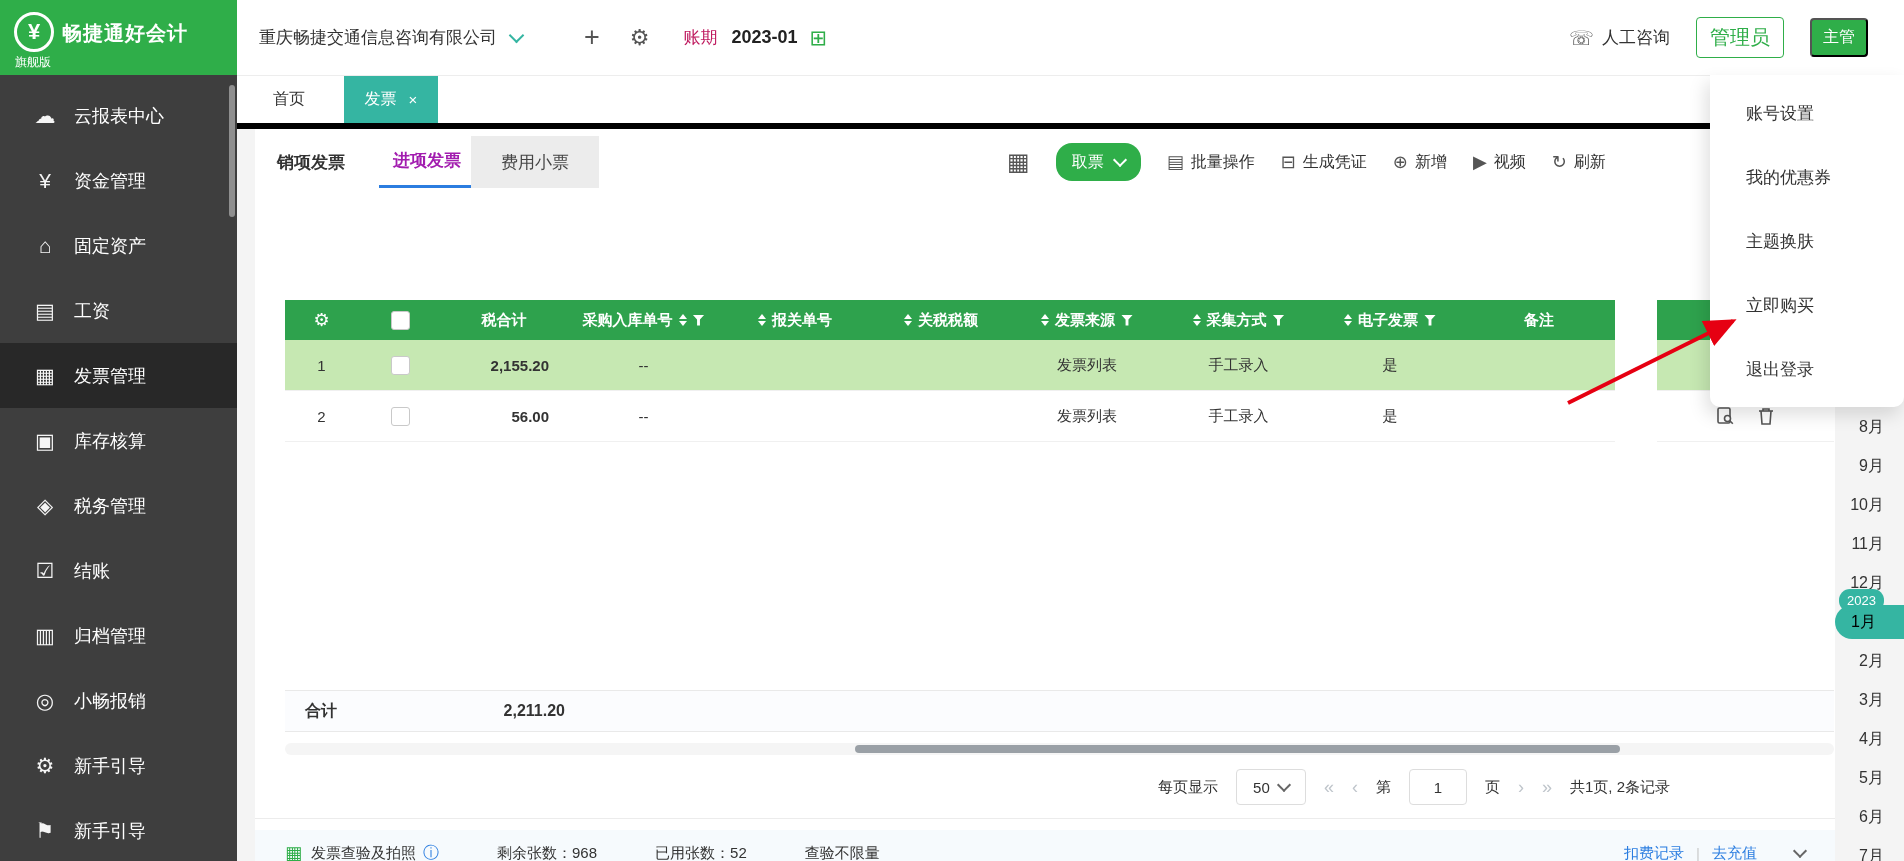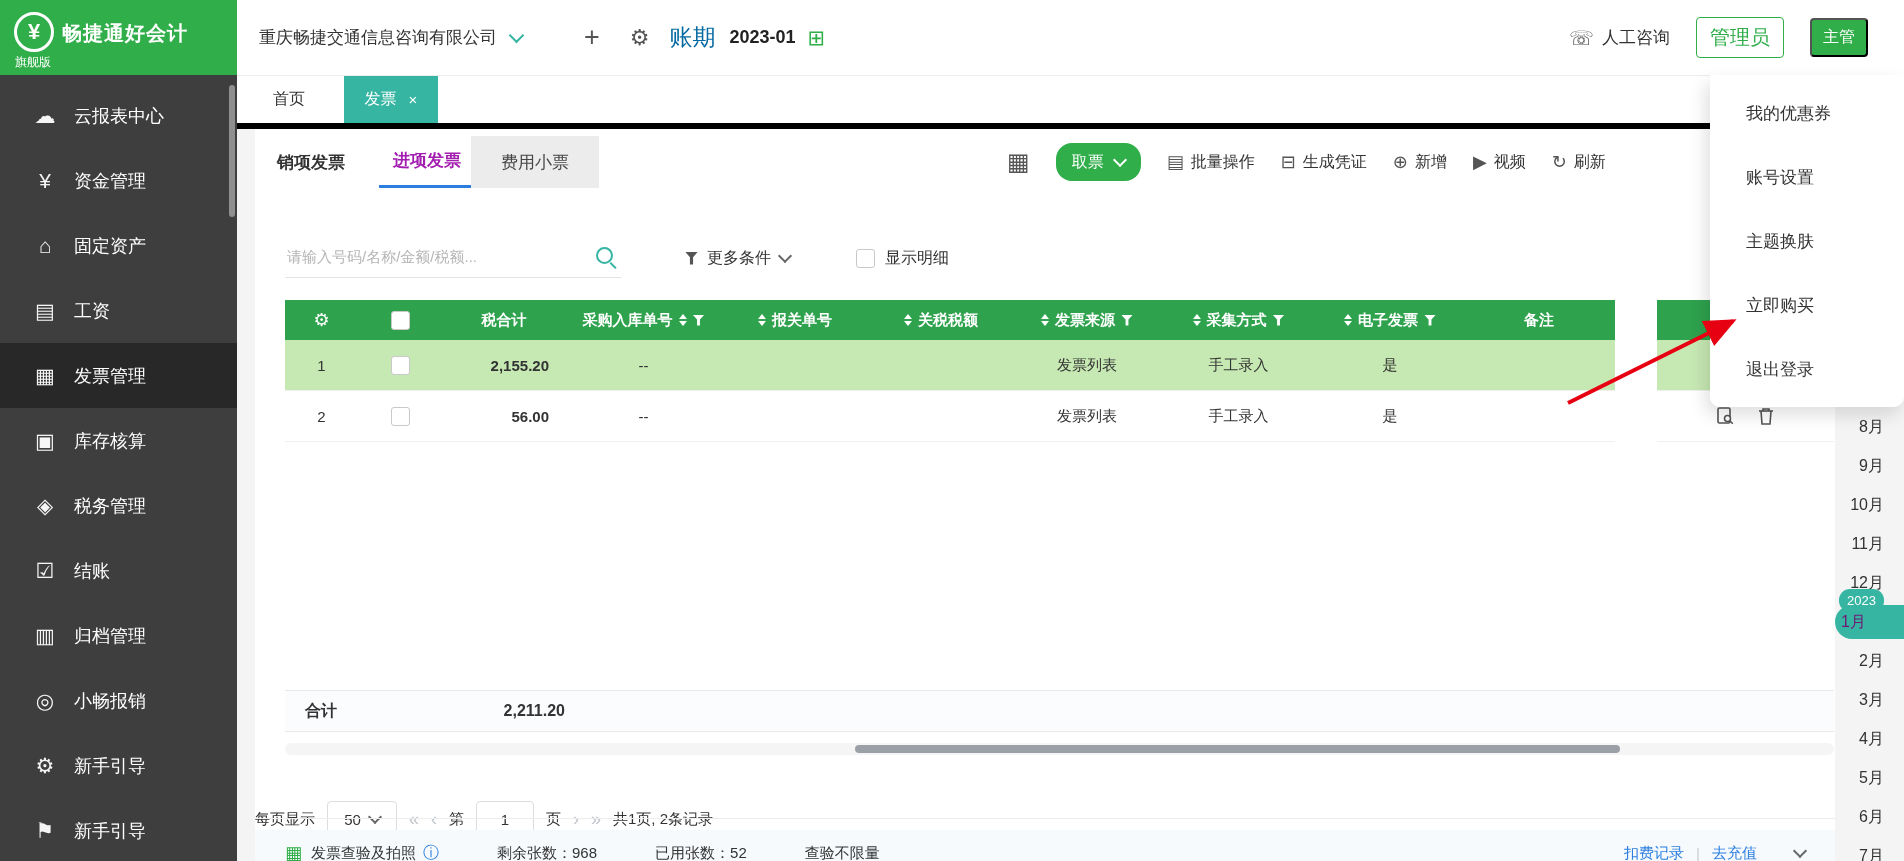--- a/index.html
+++ b/index.html
@@ -21,21 +21,21 @@
   .side-scroll{position:absolute;right:2px;top:10px;width:6px;height:132px;background:#8f8f8f;border-radius:3px}
 
   
   .topbar{position:absolute;left:237px;top:0;right:0;height:75px;background:#fff;border-bottom:1px solid #ededed;
     display:flex;align-items:center;z-index:50}
   .company{margin-left:22px;font-size:17px;color:#333}
   .chev-teal{width:9px;height:9px;border-right:2px solid #35b5a2;border-bottom:2px solid #35b5a2;transform:rotate(45deg);
     margin:-4px 0 0 14px;display:inline-block}
   .tb-plus{margin-left:62px;font-size:27px;color:#555;cursor:pointer}
   .tb-gear{margin-left:30px;font-size:22px;color:#555;cursor:pointer}
-  .period-label{margin-left:20px;font-size:23px;color:#0369a1}
+  .period-label{margin-left:34px;font-size:17px;color:#be185d}
   .period-value{margin-left:14px;font-size:18px;font-weight:bold;color:#222}
   .tb-cal{margin-left:12px;font-size:21px;color:#2fae49;cursor:pointer}
   .tb-right{margin-left:auto;margin-right:36px;display:flex;align-items:center;gap:26px}
   .consult{display:flex;align-items:center;gap:8px;font-size:17px;color:#333;cursor:pointer}
   .consult .ico{font-size:20px;color:#555}
   .btn-admin{border:1px solid #2fae49;color:#2fae49;border-radius:4px;padding:6px 13px;font-size:20px;background:#fff;cursor:pointer}
   .btn-role{background:#2fae49;color:#fff;border-radius:4px;padding:7px 11px;font-size:16px;cursor:pointer}
 
   
   .tabstrip{position:absolute;left:237px;top:75px;right:0;height:48px;background:#fff;border-bottom:6px solid #000000;z-index:10}
@@ -98,22 +98,22 @@
   .totalrow{position:absolute;left:30px;top:567px;width:1549px;height:42px;background:#fbfcfe;border-top:1px solid #e9e9e9;
     border-bottom:1px solid #e9e9e9;display:flex;align-items:center;font-size:16px;color:#333;box-sizing:border-box}
   .totalrow .tlabel{width:165px;padding-left:20px;box-sizing:border-box;font-weight:bold}
   .totalrow .tval{width:115px;text-align:right;font-weight:bold}
 
   
   .hscroll{position:absolute;left:30px;top:620px;width:1549px;height:12px;background:#f5f5f5;border-radius:6px}
   .hthumb{position:absolute;left:570px;top:2px;width:765px;height:8px;background:#9aa0a6;border-radius:4px;cursor:pointer}
 
   
-  .pagerow{position:absolute;left:0;right:0;top:676px;height:40px;display:flex;align-items:center;justify-content:flex-start;
-    padding-right:165px;gap:12px;font-size:15px;color:#333;box-sizing:border-box}
+  .pagerow{position:absolute;left:0;right:0;top:644px;height:40px;display:flex;align-items:center;justify-content:flex-end;
+    padding-right:165px;gap:18px;font-size:15px;color:#333;box-sizing:border-box}
   .pp-select{border:1px solid #ddd;border-radius:4px;width:68px;height:34px;display:flex;align-items:center;justify-content:center;gap:9px;cursor:pointer}
   .pg{color:#bfc5cb;font-size:18px;cursor:pointer;user-select:none}
   .pg-input{width:52px;height:32px;border:1px solid #ddd;border-radius:4px;text-align:center;font-size:15px;font-family:inherit;outline:none;color:#333}
   .footdivider{position:absolute;left:0;right:0;top:695px;border-top:1px solid #ececec}
 
   
   .footbar{position:absolute;left:0;right:0;top:707px;height:46px;background:#f6fafd;display:flex;align-items:center;
     padding:0 30px;font-size:15px;color:#333;box-sizing:border-box}
   .fb-ico{color:#2fae49;font-size:18px;margin-right:9px}
   .fb-info{color:#2b7de0;font-size:16px;margin-left:7px;cursor:pointer}
@@ -125,21 +125,21 @@
 
   
   .usermenu{position:absolute;left:1710px;top:75px;width:194px;height:332px;background:#fff;
     box-shadow:-4px 8px 18px rgba(0,0,0,.13);border-radius:0 0 10px 10px;z-index:200;padding-top:6px;box-sizing:border-box}
   .um-item{height:64px;display:flex;align-items:center;padding-left:36px;font-size:17px;color:#333;cursor:pointer}
 
   
   .months{position:absolute;right:0;top:410px;width:69px;z-index:150}
   .mitem{height:34px;margin-bottom:5px;display:flex;align-items:center;justify-content:flex-end;
     padding-right:20px;font-size:16px;color:#333;cursor:pointer;box-sizing:border-box}
-  .mitem.active{background:#35b5a2;color:#701a75;border-radius:17px 0 0 17px;padding-right:38px}
+  .mitem.active{background:#35b5a2;color:#000000;border-radius:17px 0 0 17px;padding-right:28px}
   .yearbadge{position:absolute;right:20px;top:589px;background:#35b5a2;color:#fff;font-size:13px;font-weight:normal;
     padding:4px 8px;border-radius:11px;z-index:160}
 
   .anno{position:absolute;left:1530px;top:295px;z-index:300;pointer-events:none}
 </style>
 </head>
 <body>
 
 <div class="stage">
 
@@ -255,35 +255,20 @@
         <div class="tool">
           <span class="tico">▶</span>
           <span>视频</span>
         </div>
         <div class="tool">
           <span class="tico">↻</span>
           <span>刷新</span>
         </div>
       </div>
 
-      <div class="searchrow">
-        <div class="searchbox">
-          <input placeholder="请输入号码/名称/金额/税额..." style="">
-          <span class="mag"></span>
-        </div>
-        <div class="more">
-          <span class="funnel-dark"></span>
-          <span>更多条件</span>
-          <span class="chev-dn"></span>
-        </div>
-        <div class="showdetail">
-          <span class="cb"></span>
-          <span>显示明细</span>
-        </div>
-      </div>
 
       <div class="table">
         <div class="thead">
           <div class="th c0">
             <span class="gear">⚙</span>
           </div>
           <div class="th c1">
             <span class="cb"></span>
           </div>
           <div class="th c2">
@@ -446,22 +431,22 @@
           <span class="fb-sep">|</span>
           <span class="fb-link">去充值</span>
           <span class="chev-dn fb-chev"></span>
         </span>
       </div>
 
     </div>
   </div>
 
   <div class="usermenu">
+    <div class="um-item">账号设置</div>
     <div class="um-item">我的优惠券</div>
-    <div class="um-item">账号设置</div>
     <div class="um-item">主题换肤</div>
     <div class="um-item">立即购买</div>
     <div class="um-item">退出登录</div>
   </div>
 
   <div class="months">
     <div class="mitem">8月</div>
     <div class="mitem">9月</div>
     <div class="mitem">10月</div>
     <div class="mitem">11月</div>

